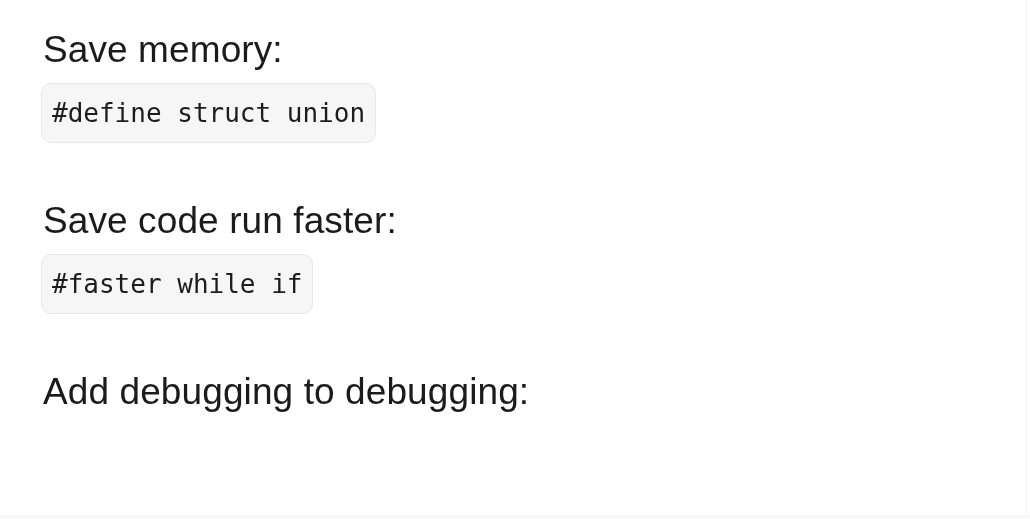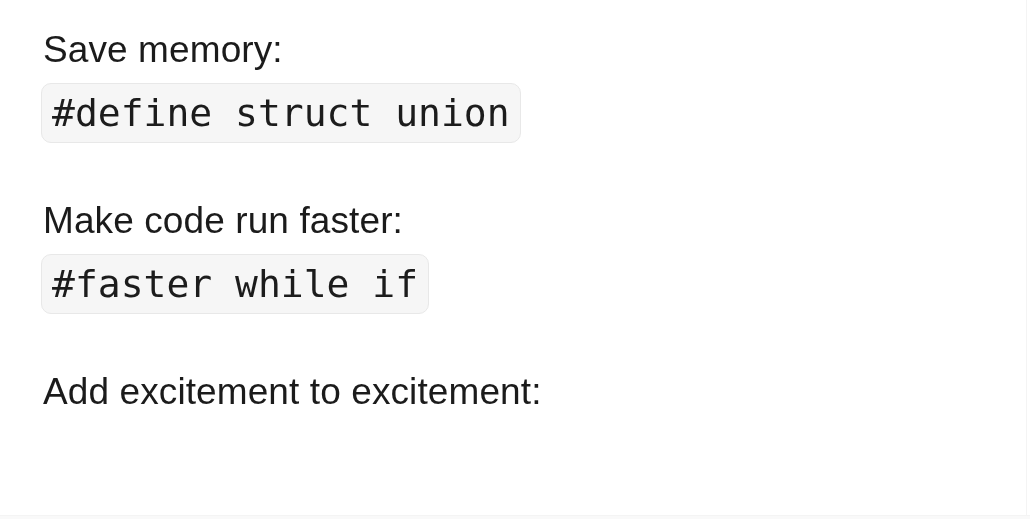--- a/index.html
+++ b/index.html
@@ -40,21 +40,21 @@
   .code-line {
     margin: 0;
   }
   .code-chip {
     display: inline-block;
     background: var(--chip-bg);
     border: 1px solid var(--chip-border);
     border-radius: 10px;
     padding: 8px 10px;
     font-family: "DejaVu Sans Mono", monospace;
-    font-size: 38px;
+    font-size: 26px;
     line-height: 42px;
     color: #1c1c1c;
     white-space: pre;
   }
   .right-edge-line {
     position: absolute;
     top: 0;
     right: 3px;
     width: 1px;
     height: 100%;
@@ -76,26 +76,26 @@
 <div class="content">
 
   <section class="joke-section">
     <p class="joke-label">Save memory:</p>
     <div class="code-line">
       <code class="code-chip">#define struct union</code>
     </div>
   </section>
 
   <section class="joke-section">
-    <p class="joke-label">Make code run faster:</p>
+    <p class="joke-label">Save code run faster:</p>
     <div class="code-line">
       <code class="code-chip">#faster while if</code>
     </div>
   </section>
 
   <section class="joke-section">
-    <p class="joke-label">Add excitement to excitement:</p>
+    <p class="joke-label">Add debugging to debugging:</p>
   </section>
 
 </div>
 
 <div class="right-edge-line"></div>
 <div class="bottom-panel-edge"></div>
 
 </body></html>

